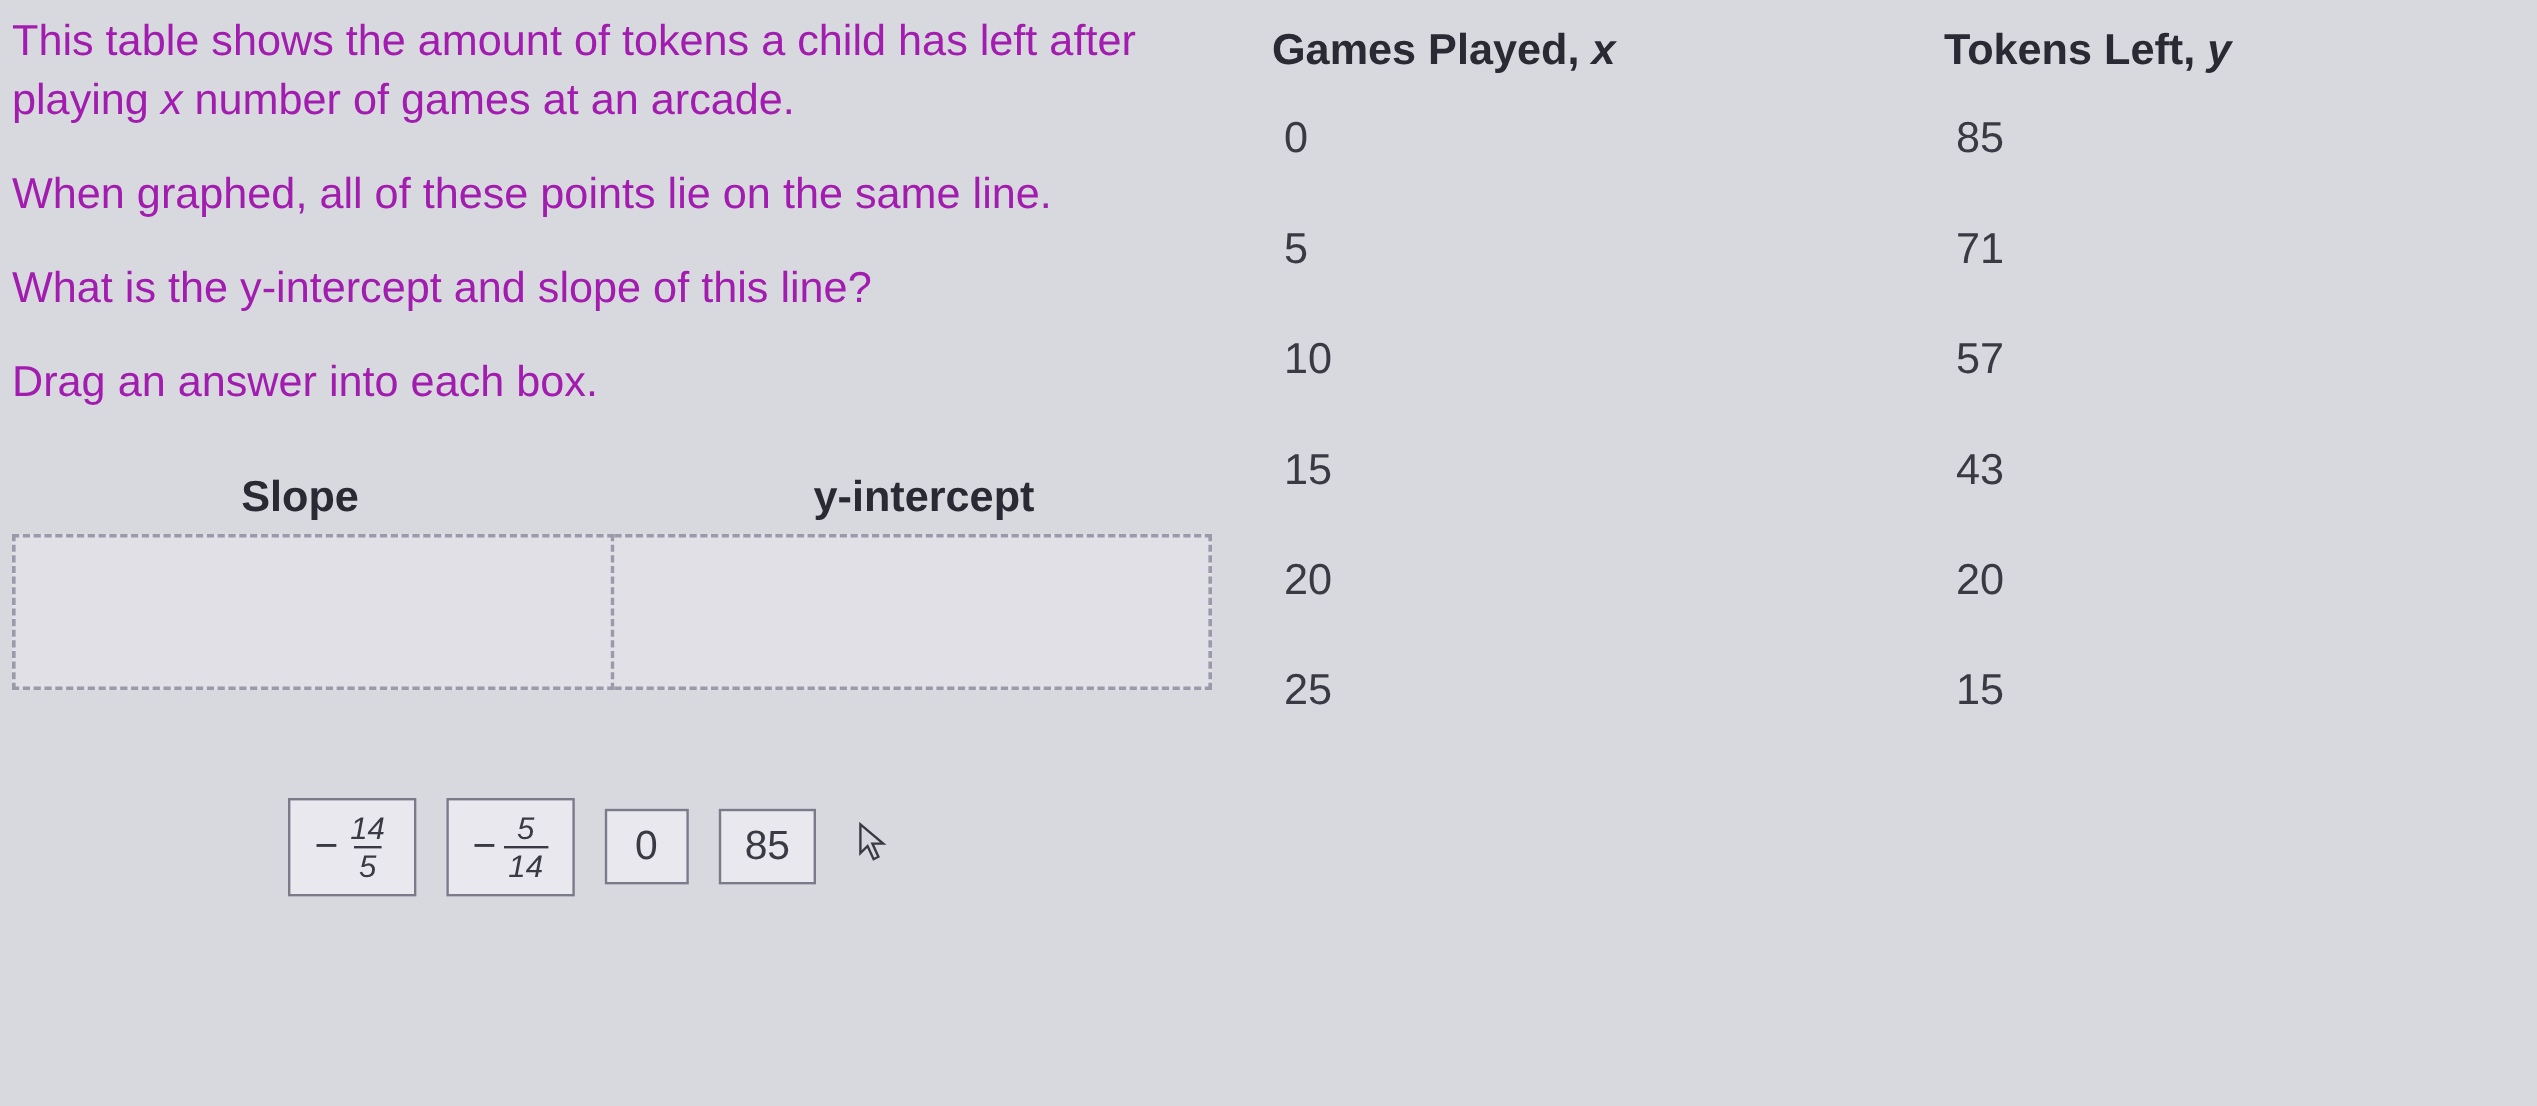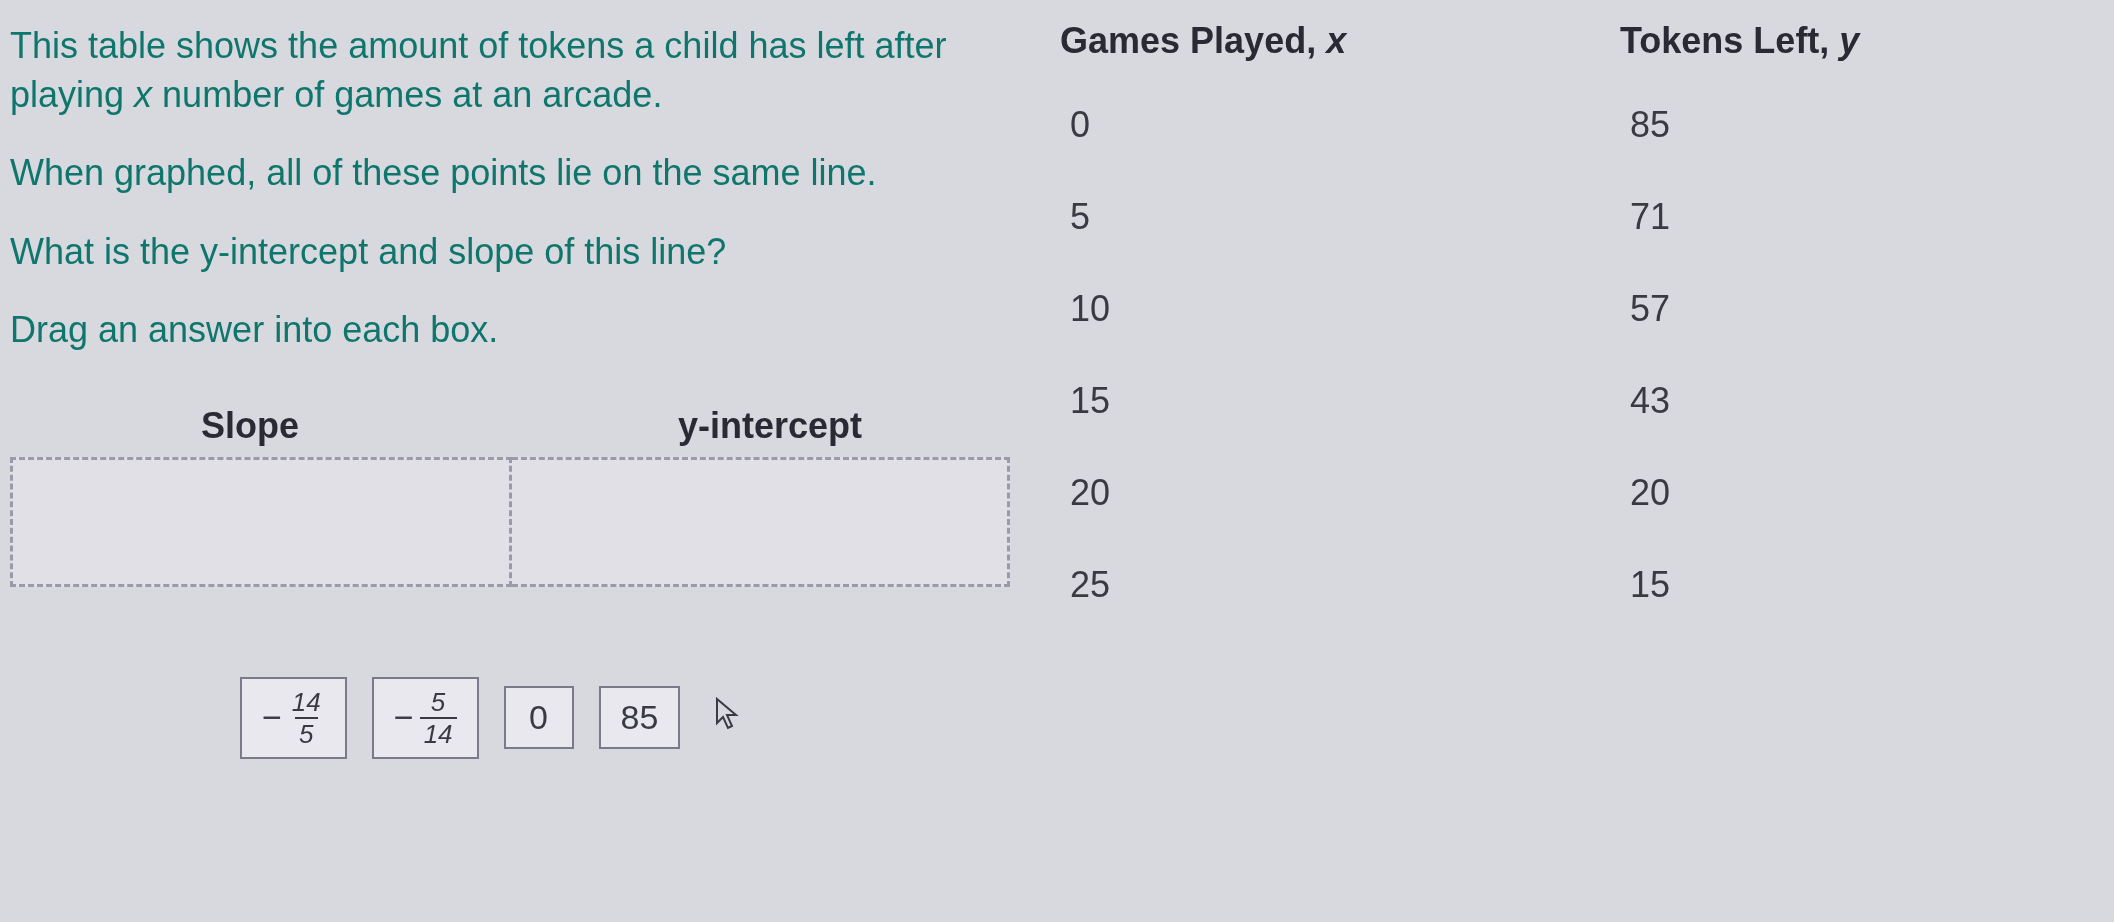--- a/index.html
+++ b/index.html
@@ -15,22 +15,21 @@
 .left-col {
   position: absolute;
   left: 10px;
   top: 10px;
   width: 1000px;
 }
 .para {
   font-size: 36px;
   line-height: 1.35;
   margin-bottom: 30px;
-  color: #0f766e;
-  margin-top: 12px;
+  color: #a21caf;
 }
 .italic { font-style: italic; }
 .answer-labels {
   display: flex;
   margin-top: 50px;
   margin-bottom: 10px;
   gap: 40px;
 }
 .answer-label {
   font-size: 36px;
@@ -86,21 +85,21 @@
   position: absolute;
   left: 1060px;
   top: 20px;
   width: 1000px;
 }
 .data-table {
   width: 100%;
 }
 .data-header {
   display: flex;
-  margin-bottom: 42px;
+  margin-bottom: 32px;
 }
 .header-cell {
   font-size: 36px;
   font-weight: bold;
   color: #2a2a35;
 }
 .header-x { width: 560px; }
 .header-y { width: 400px; }
 .data-row {
   display: flex;

